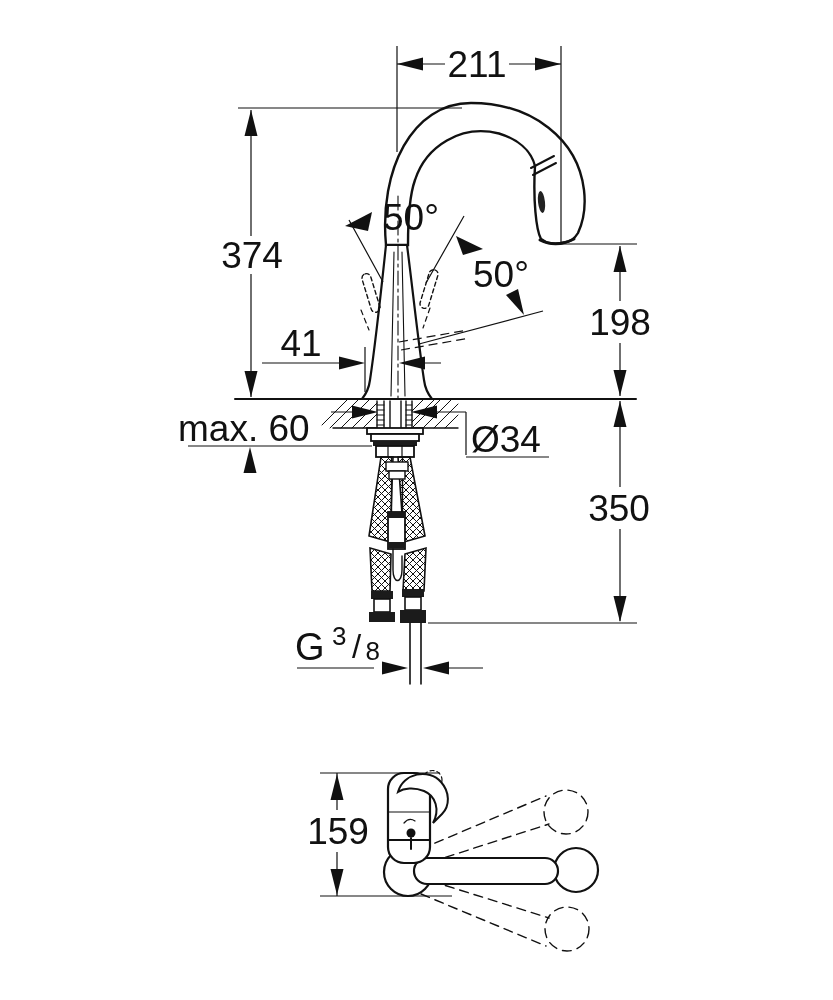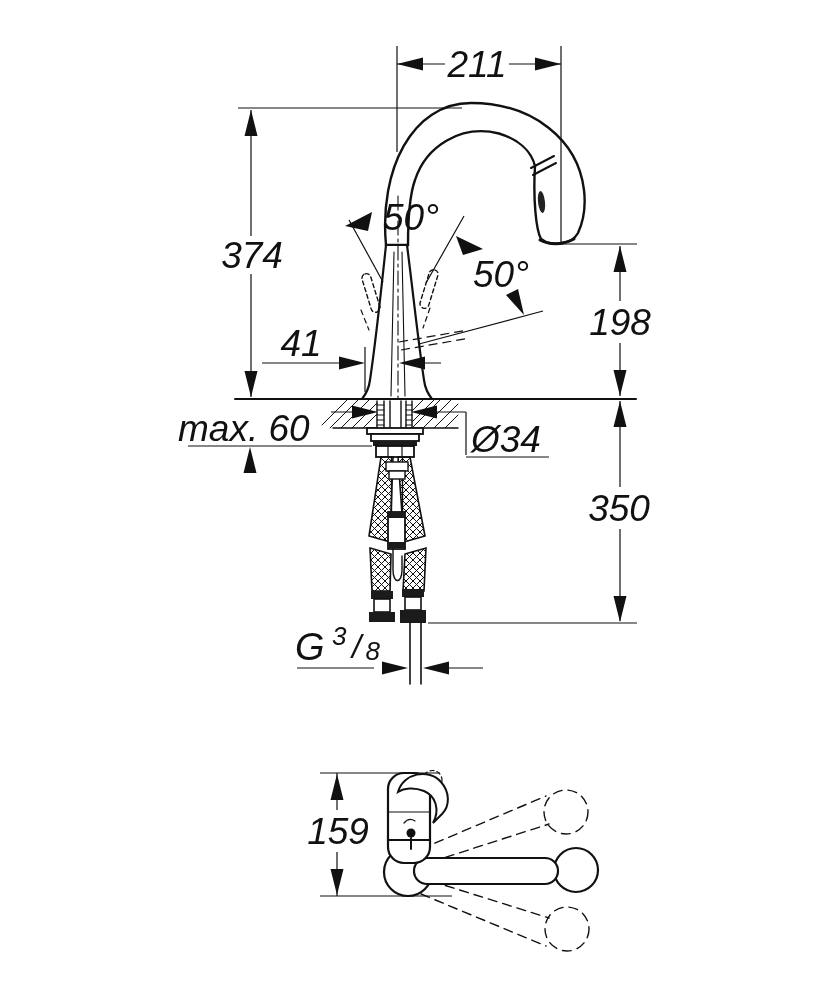--- a/index.html
+++ b/index.html
@@ -1,16 +1,16 @@
 <!DOCTYPE html>
 <html><head>
 <meta charset="utf-8">
 <style>
   html,body{margin:0;padding:0;background:#ffffff;}
-  .stage{position:relative;width:736px;height:1000px;background:#ffffff;overflow:hidden;font-style:italic;}
+  .stage{position:relative;width:736px;height:1000px;background:#ffffff;overflow:hidden;}
   svg{display:block;}
   text{font-family:"Liberation Sans","DejaVu Sans",sans-serif;fill:#111;}
   .dim{font-size:37px;}
   .dim-small{font-size:26px;}
   .dim-mid{font-size:33px;}
   .thread-base{font-size:38px;}
 </style>
 </head>
 <body>
 

